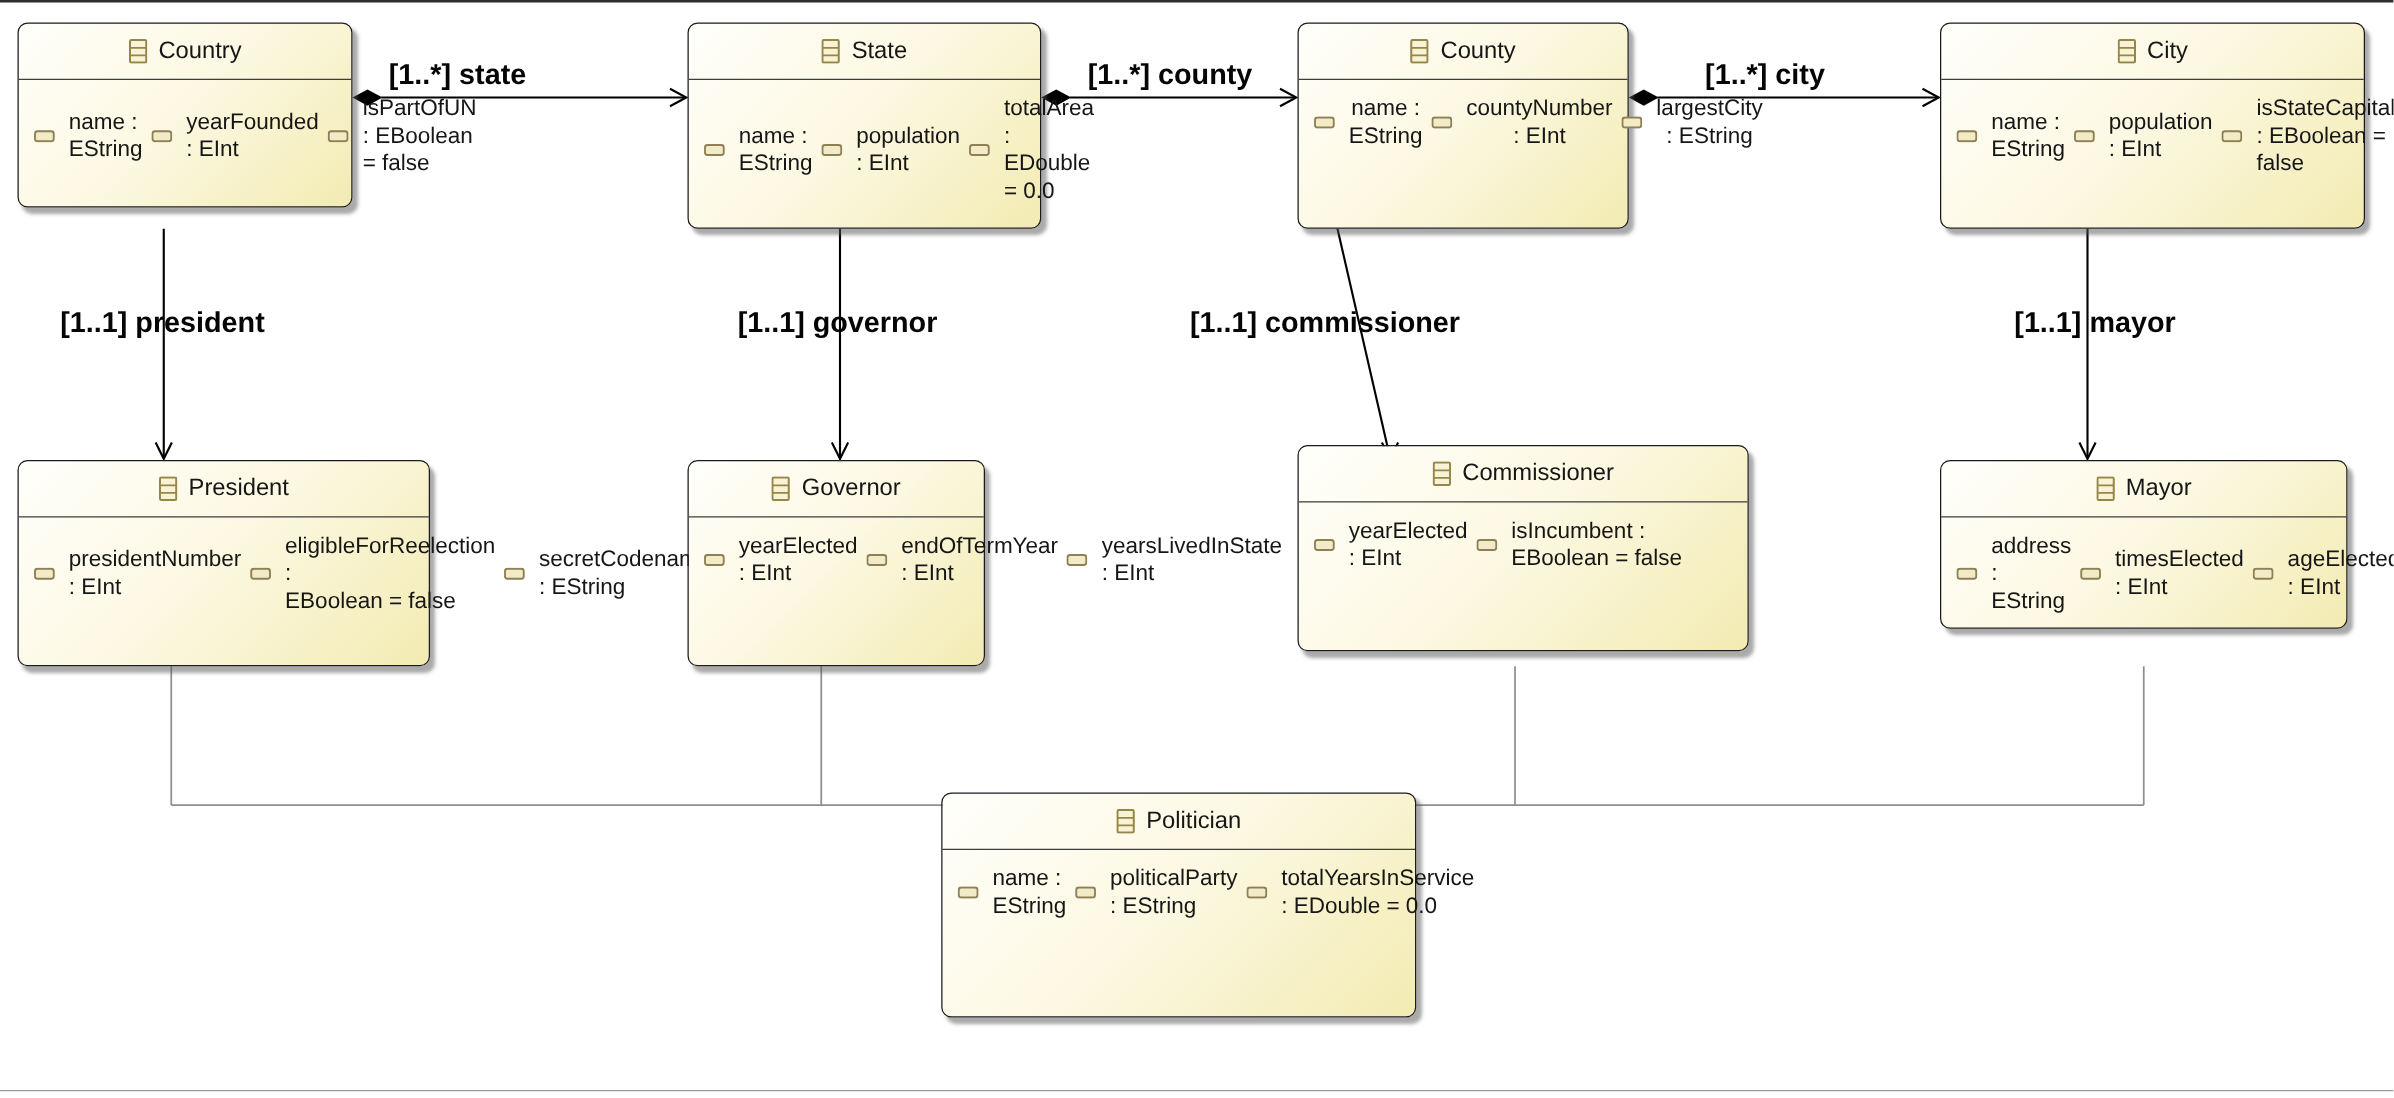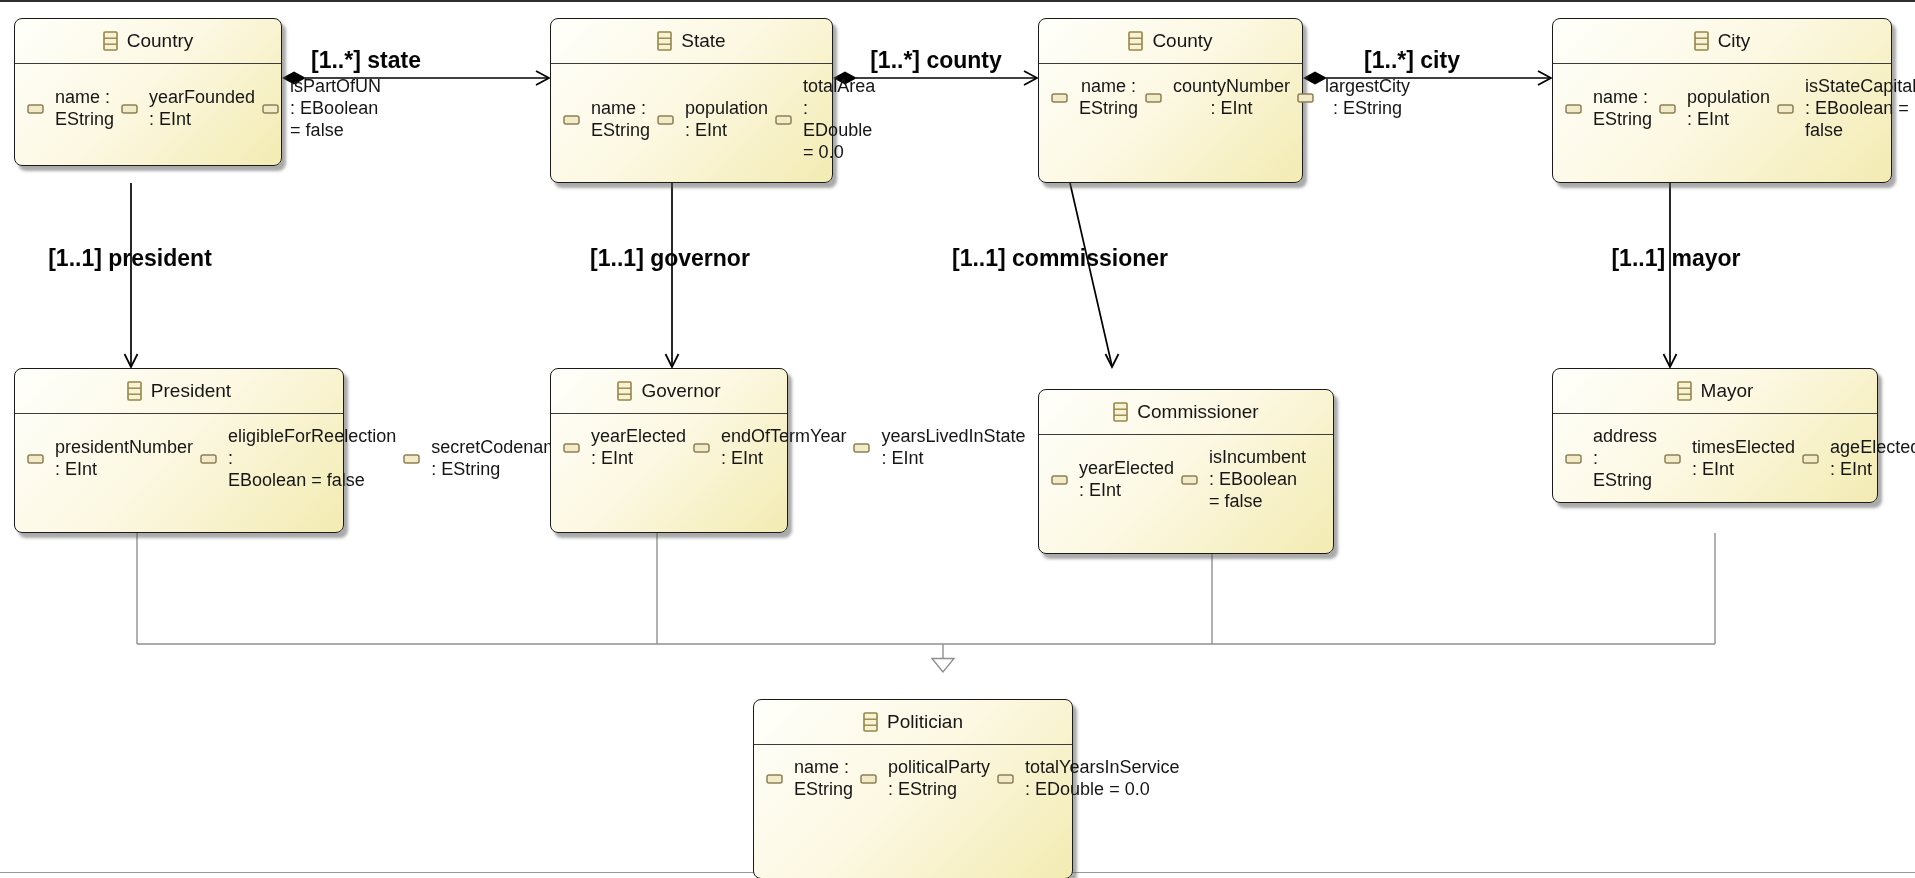--- a/index.html
+++ b/index.html
@@ -300,21 +300,21 @@
           <div class="attr-row">
             <span class="attr-icon">
               <svg width="17" height="10" viewBox="0 0 17 10">
                 <rect x="1" y="1" width="15" height="8" rx="2" fill="#f1ebc8" stroke="#8e7f55" stroke-width="1.5"></rect>
               </svg>
             </span>
             <span class="attr-text">yearsLivedInState : EInt</span>
           </div>
         </div>
       </div>
-      <div class="class-box" style="left: 1038px; top: 389px; width: 296px; height: 165px;">
+      <div class="class-box" style="left: 1038px; top: 356px; width: 361px; height: 165px;">
         <div class="class-header">
           <span style="display: flex;">
             <svg width="15" height="20" viewBox="0 0 15 20">
               <rect x="1" y="1" width="13" height="18" rx="1" fill="#f8f3d4" stroke="#96864a" stroke-width="1.6"></rect>
               <line x1="1" y1="7.2" x2="14" y2="7.2" stroke="#96864a" stroke-width="1.4"></line>
               <line x1="1" y1="13.2" x2="14" y2="13.2" stroke="#96864a" stroke-width="1.4"></line>
             </svg>
           </span>
           <span class="class-title">Commissioner</span>
         </div>
@@ -368,21 +368,21 @@
           <div class="attr-row">
             <span class="attr-icon">
               <svg width="17" height="10" viewBox="0 0 17 10">
                 <rect x="1" y="1" width="15" height="8" rx="2" fill="#f1ebc8" stroke="#8e7f55" stroke-width="1.5"></rect>
               </svg>
             </span>
             <span class="attr-text">ageElectedAsMayor : EInt</span>
           </div>
         </div>
       </div>
-      <div class="class-box" style="left: 753px; top: 699px; width: 320px; height: 180px;">
+      <div class="class-box" style="left: 753px; top: 634px; width: 380px; height: 180px;">
         <div class="class-header">
           <span style="display: flex;">
             <svg width="15" height="20" viewBox="0 0 15 20">
               <rect x="1" y="1" width="13" height="18" rx="1" fill="#f8f3d4" stroke="#96864a" stroke-width="1.6"></rect>
               <line x1="1" y1="7.2" x2="14" y2="7.2" stroke="#96864a" stroke-width="1.4"></line>
               <line x1="1" y1="13.2" x2="14" y2="13.2" stroke="#96864a" stroke-width="1.4"></line>
             </svg>
           </span>
           <span class="class-title">Politician</span>
         </div>

